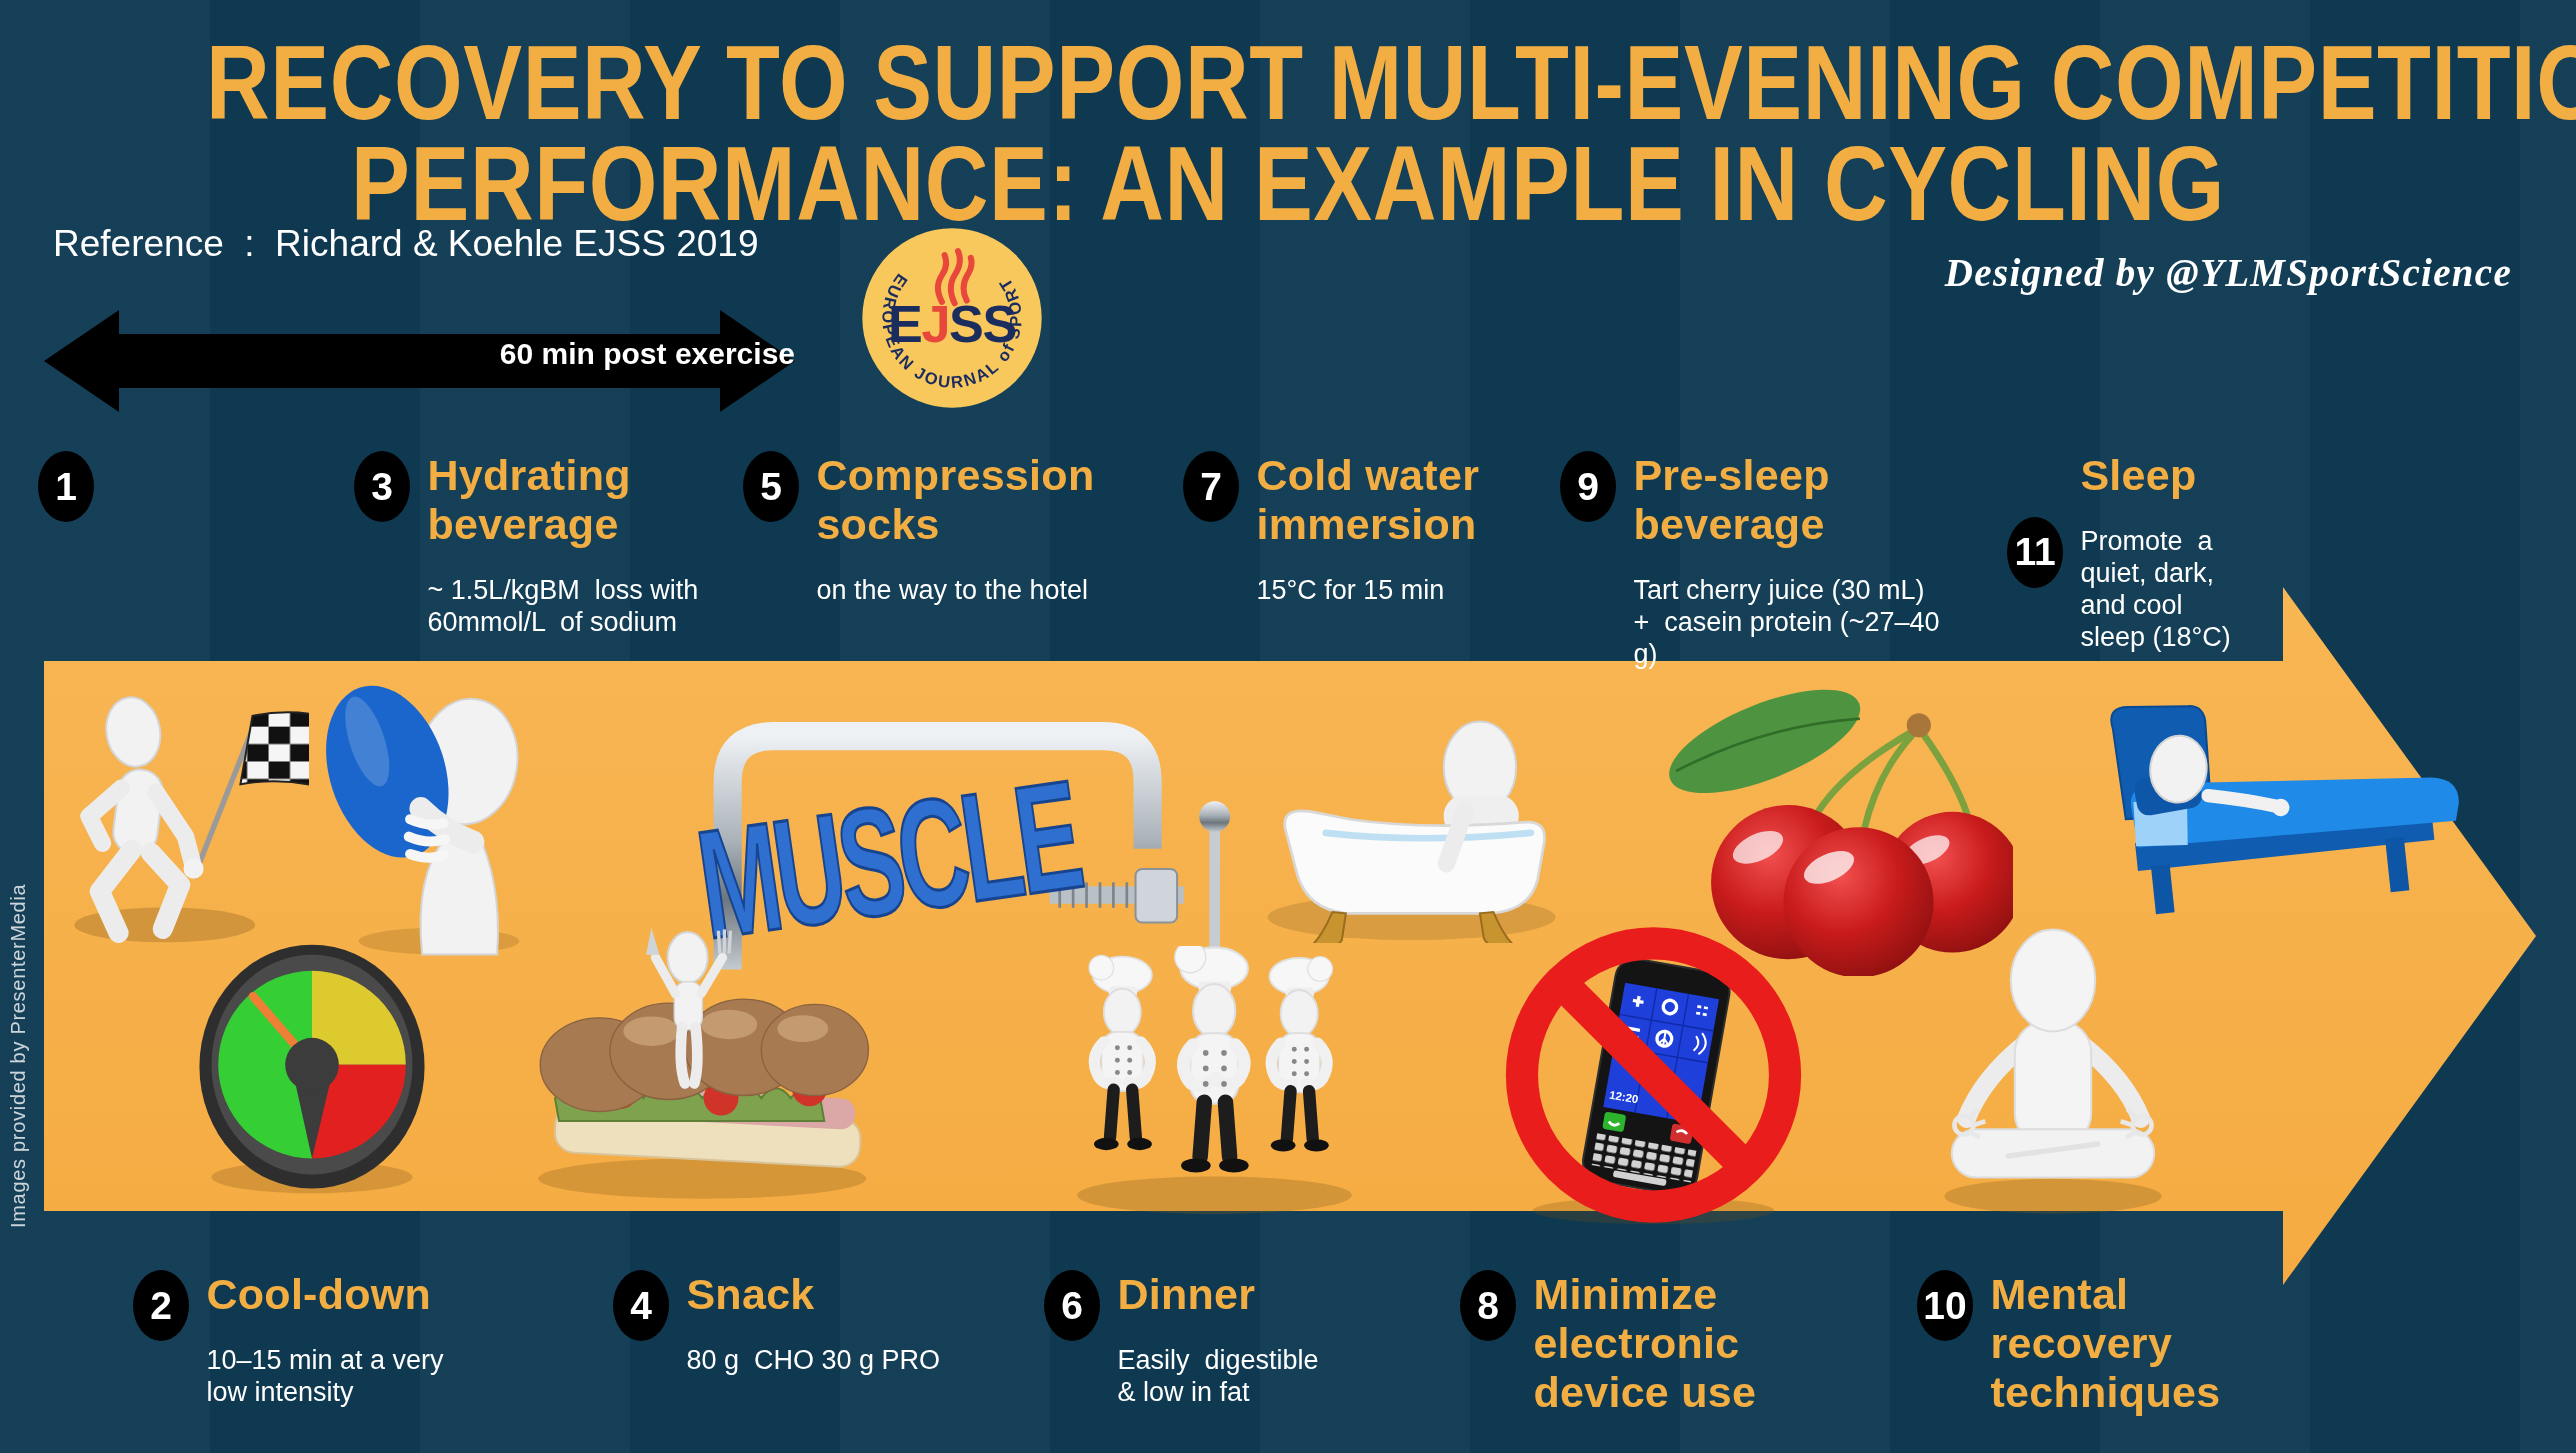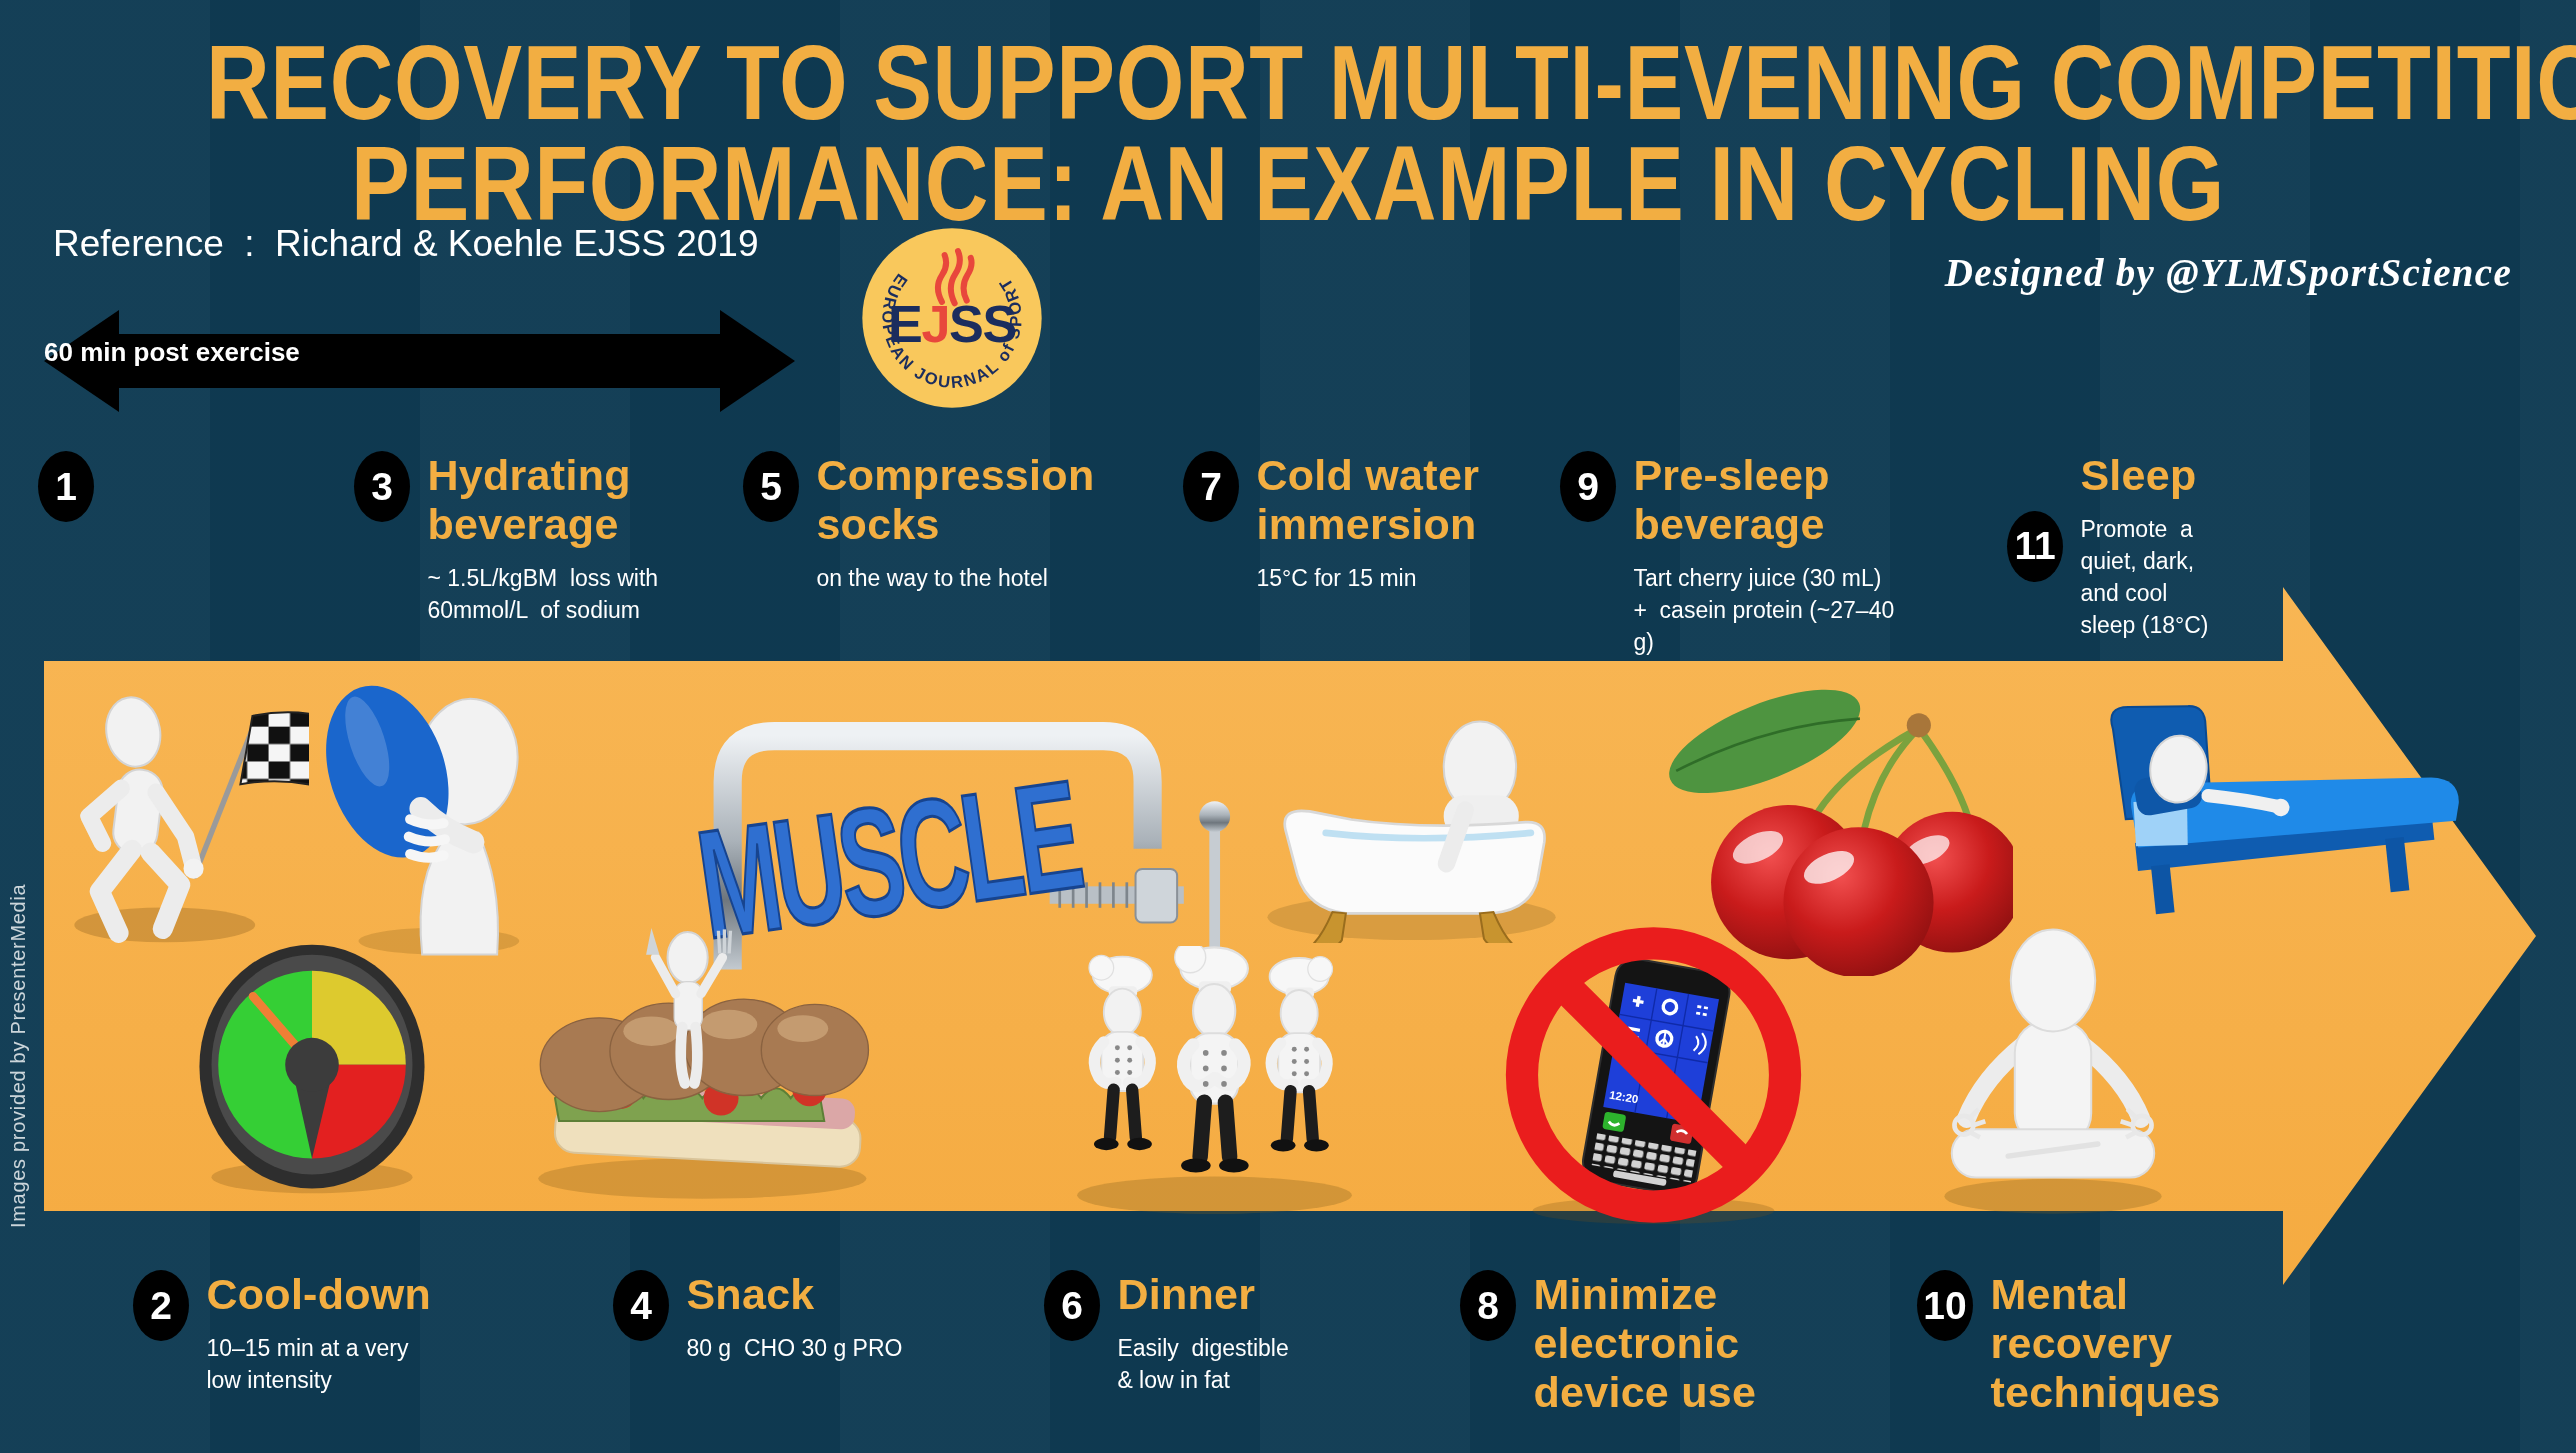--- a/index.html
+++ b/index.html
@@ -23,30 +23,30 @@
   .img-credit{
     color:rgba(255,255,255,.78);font-size:20px;letter-spacing:0.7px;
     writing-mode:vertical-rl;transform:rotate(180deg);
   }
   
   .tl{left:44px;top:310px;width:751px;height:102px;}
   .tl .bar{position:absolute;left:64px;right:64px;top:24px;height:54px;background:#000;}
   .tl .tri{position:absolute;width:0;height:0;top:0;}
   .tl .tri.l{left:0;border-top:51px solid transparent;border-bottom:51px solid transparent;border-right:75px solid #000;}
   .tl .tri.r{right:0;border-top:51px solid transparent;border-bottom:51px solid transparent;border-left:75px solid #000;}
-  .tl .lbl{position:absolute;left:0;right:0;top:27px;text-align:left;color:#fff;font-size:26px;font-weight:bold;}
+  .tl .lbl{position:absolute;left:0;right:0;top:27px;text-align:right;color:#fff;font-size:30px;font-weight:bold;}
   
   .step{display:flex;gap:17.4px;align-items:flex-start;}
   .badge{
     flex:0 0 auto;width:56px;height:71px;background:#000;border-radius:50%;
     color:#fff;font-size:39px;font-weight:bold;display:flex;align-items:center;justify-content:center;
   }
   .tcol{display:flex;flex-direction:column;}
   .stitle{color:#f2ae42;font-size:43px;font-weight:bold;line-height:49px;letter-spacing:0.3px;}
-  .ssub{margin-top:13px;color:#ffffff;font-size:23px;line-height:32px;}
+  .ssub{margin-top:25px;color:#ffffff;font-size:27px;line-height:32px;}
   .ssub div{white-space:pre;}
   
   .band{
     left:44px;top:587px;width:2492px;height:698px;
     background:linear-gradient(180deg,#f8b654 0%,#f5ab41 100%);
     clip-path:polygon(0px 74px,2239px 74px,2239px 0px,2492px 349px,2239px 698px,2239px 624px,0px 624px);
   }
   svg{display:block;}
 </style>
 </head>

